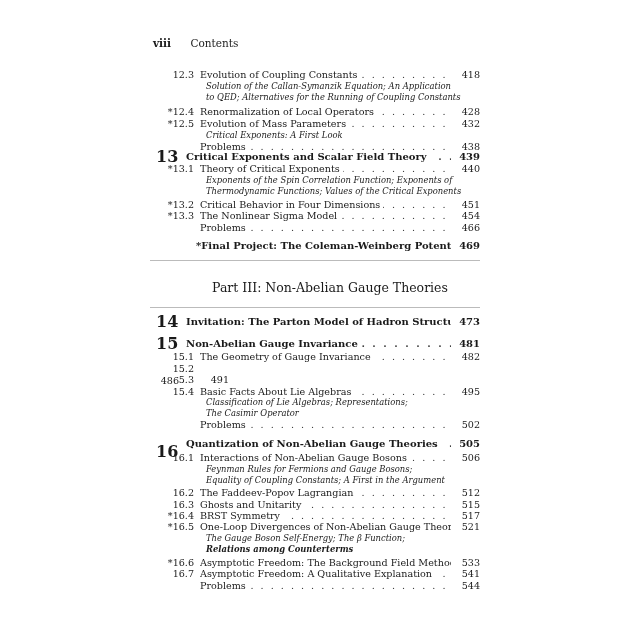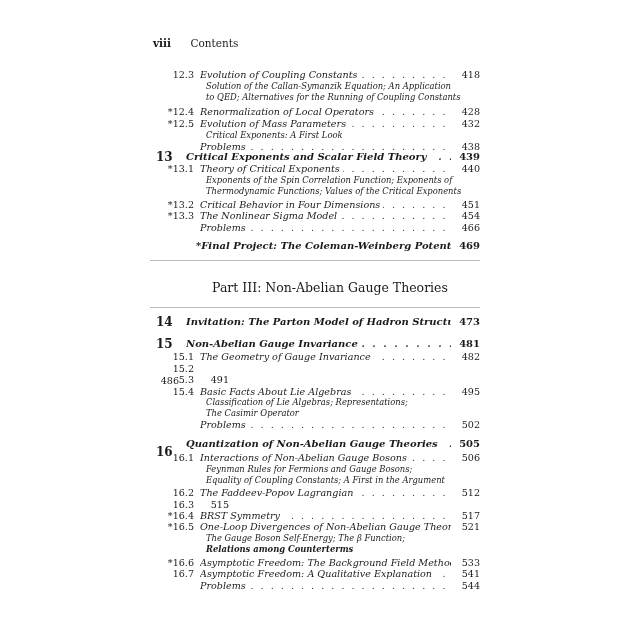--- a/index.html
+++ b/index.html
@@ -3,22 +3,22 @@
   <meta charset="utf-8">
   <style>
     html, body { margin:0; padding:0; background:#ffffff; }
     body { width:640px; height:640px; position:relative; overflow:hidden;
            font-family:"DejaVu Serif","Liberation Serif",serif; color:#1a1a1a; }
     .page { position:absolute; left:0; top:0; width:640px; height:640px; }
     .hdr { position:absolute; top:37px; left:153px; font-size:10.5px; }
     .hdr .pn { font-weight:bold; margin-right:16px; }
     .line { position:absolute; left:150px; width:330px; height:12px; font-size:9.6px; line-height:12px; white-space:nowrap; display:flex; }
     .num { display:inline-block; width:50px; text-align:right; padding-right:6px; box-sizing:border-box; }
-    .chnum { display:inline-block; width:30px; font-weight:bold; font-size:12px; }
-    .title { overflow:hidden; flex:1; position:relative;font-style:italic; }
+    .chnum { display:inline-block; width:30px; font-weight:bold; font-size:16px; }
+    .title { overflow:hidden; flex:1; position:relative; }
     .title.bold { font-weight:bold; font-size:10px; }
     .title .t { background:#fff; padding-right:3px; position:relative; z-index:1; }
     .title::after { content:". . . . . . . . . . . . . . . . . . . . . . . . . . . . . . . . . . . . . . . . . . . . . . . ."; position:absolute; left:0; top:0; letter-spacing:2px; color:#333; z-index:0; white-space:nowrap; }
     .pg { width:26px; text-align:right; background:#fff; position:relative; z-index:2; padding-left:3px; }
     .pg.bold { font-weight:bold; font-size:10px; }
     .sub { position:absolute; left:206px; font-size:8.4px; font-style:italic; line-height:10.5px; white-space:nowrap; }
     .part { position:absolute; top:280px; left:0; width:640px; text-align:center; font-size:12.5px; padding-left:20px; box-sizing:border-box; }
     .rule { position:absolute; left:150px; width:330px; height:1px; background:#bbb; }
   </style>
 </head>
@@ -127,20 +127,21 @@
         <span class="title"><span class="t">Interactions of Non-Abelian Gauge Bosons</span></span>
         <span class="pg">506</span>
       </div>
       <div class="line" style="top: 487px;">
         <span class="num">16.2</span>
         <span class="title"><span class="t">The Faddeev-Popov Lagrangian</span></span>
         <span class="pg">512</span>
       </div>
       <div class="line" style="top: 499px;">
         <span class="num">16.3</span>
+        <span class="title"><span class="t">Ghosts and Unitarity</span></span>
         <span class="pg">515</span>
       </div>
       <div class="line" style="top: 510px;">
         <span class="num">*16.4</span>
         <span class="title"><span class="t">BRST Symmetry</span></span>
         <span class="pg">517</span>
       </div>
       <div class="line" style="top: 521px;">
         <span class="num">*16.5</span>
         <span class="title"><span class="t">One-Loop Divergences of Non-Abelian Gauge Theory</span></span>

